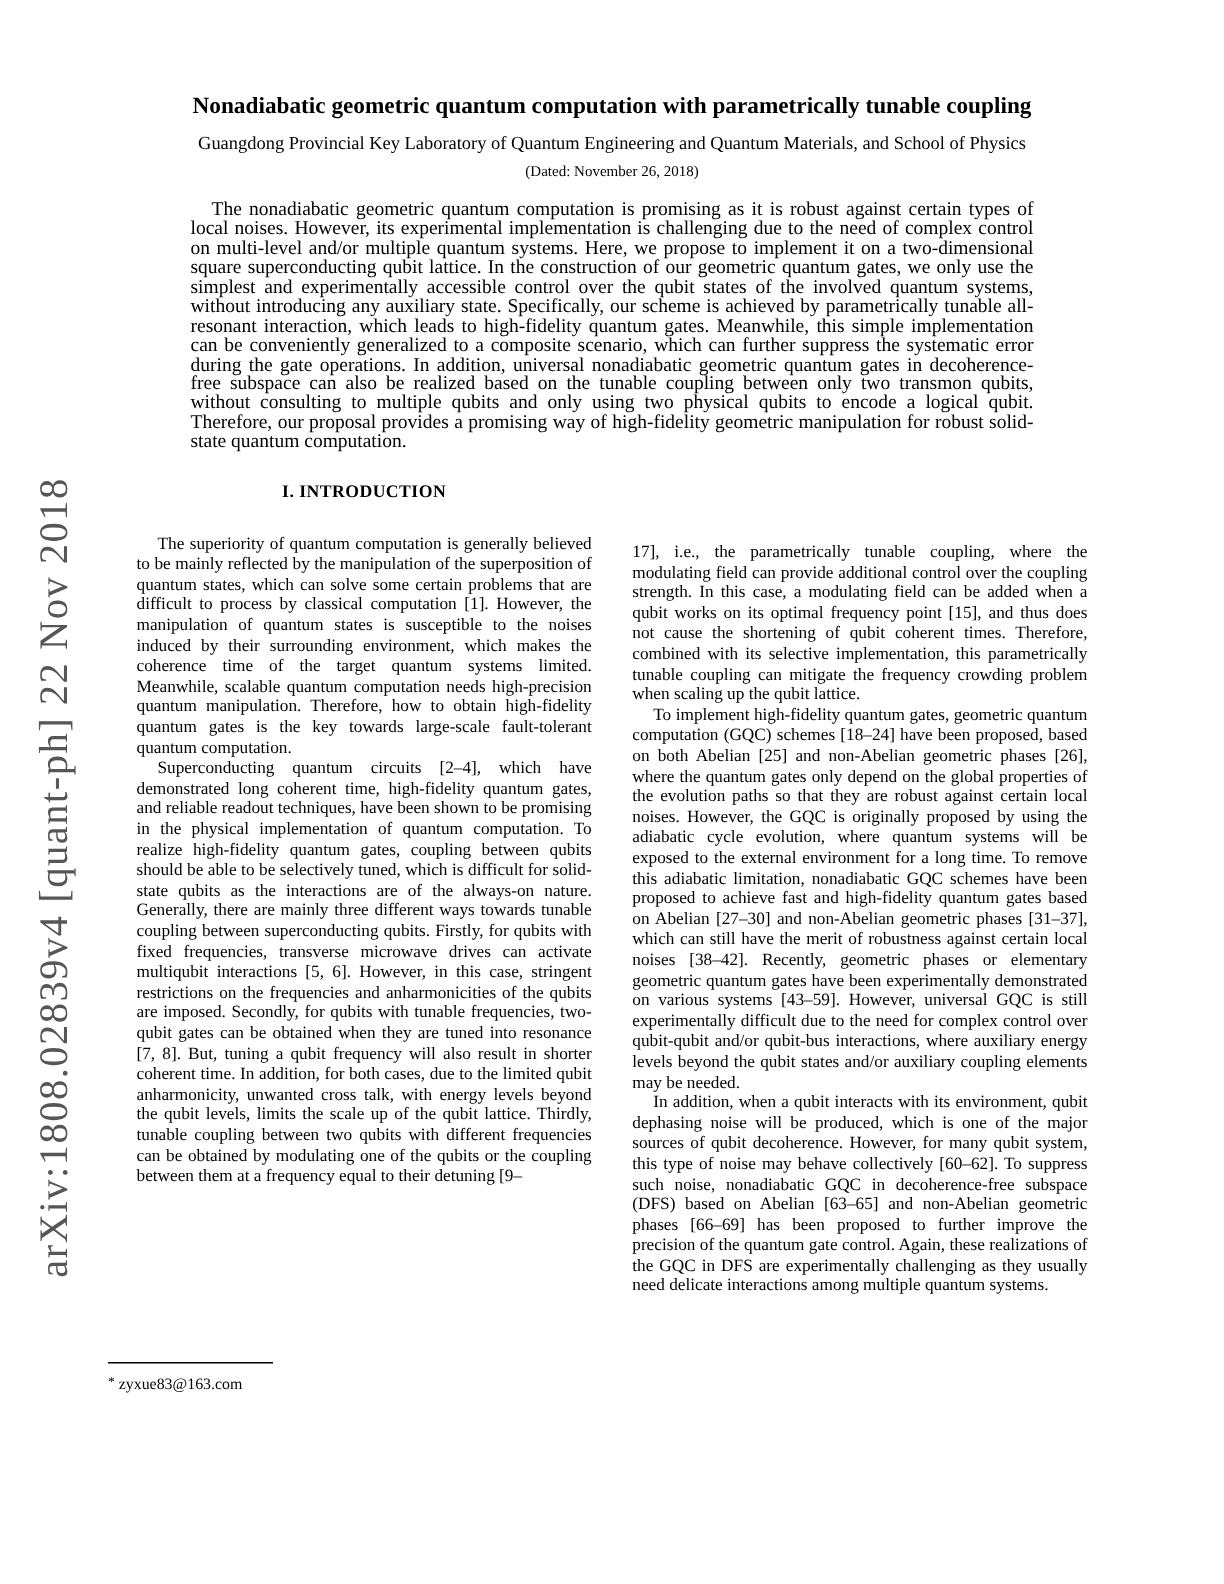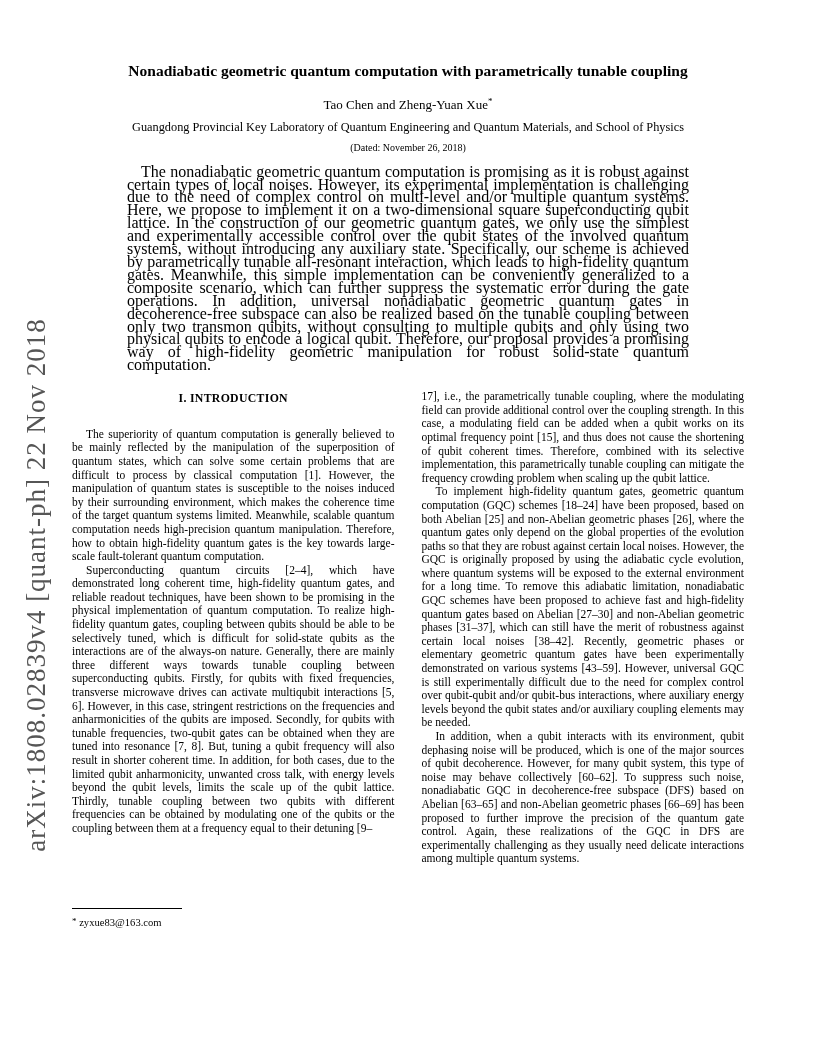--- a/index.html
+++ b/index.html
@@ -36,50 +36,50 @@
   .affiliation {
     font-size: 12.3px;
     margin-top: 7px;
     line-height: 1.28;
   }
   .date { font-size: 10px; margin-top: 6px; }
   .abstract {
     width: 562px;
     margin: 13px auto 0 auto;
     text-align: justify;
-    font-size: 16px;
+    font-size: 13px;
     line-height: 12.9px;
     text-indent: 14px;
     hyphens: auto;
   }
   .columns {
     display: flex;
     gap: 27px;
-    padding: 0 72px;
+    padding: 0 91px;
     margin-top: 18px;
     justify-content: center;
   }
   .col {
     flex: 1;
     min-width: 0;
     text-align: justify;
     font-size: 11.5px;
     line-height: 13.6px;
     hyphens: auto;
   }
   .section-heading {
     text-align: center;
     font-weight: bold;
     font-size: 11.8px;
     letter-spacing: 0.3px;
     margin-bottom: 22px;
     margin-top: 2px;
   }
   p.body-par { text-indent: 14px; }
-  p.body-par.no-indent { text-indent: 0; }
+  p.body-par.no-indent { text-indent: 0; margin-top: 43px; }
   .footnote {
     position: absolute;
     left: 72px;
     top: 908px;
     font-size: 10.6px;
   }
   .footnote-rule {
     width: 110px;
     border-top: 1px solid #000000;
     margin-bottom: 7px;
@@ -88,23 +88,20 @@
 </style>
 </head>
 <body>
 
 <div class="page">
 
   <div class="arxiv-stamp">arXiv:1808.02839v4 [quant-ph] 22 Nov 2018</div>
 
   <header class="header">
     <h1 class="title">Nonadiabatic geometric quantum computation with parametrically tunable coupling</h1>
-    <div class="authors">
-      <span>Tao Chen and Zheng-Yuan Xue</span><sup>*</sup>
-    </div>
     <div class="affiliation">
       <div>Guangdong Provincial Key Laboratory of Quantum Engineering and Quantum Materials, and School of Physics</div>
     </div>
     <div class="date">(Dated: November 26, 2018)</div>
   </header>
 
   <div class="abstract">The nonadiabatic geometric quantum computation is promising as it is robust against certain types of local noises. However, its experimental implementation is challenging due to the need of complex control on multi-level and/or multiple quantum systems. Here, we propose to implement it on a two-dimensional square superconducting qubit lattice. In the construction of our geometric quantum gates, we only use the simplest and experimentally accessible control over the qubit states of the involved quantum systems, without introducing any auxiliary state. Specifically, our scheme is achieved by parametrically tunable all-resonant interaction, which leads to high-fidelity quantum gates. Meanwhile, this simple implementation can be conveniently generalized to a composite scenario, which can further suppress the systematic error during the gate operations. In addition, universal nonadiabatic geometric quantum gates in decoherence-free subspace can also be realized based on the tunable coupling between only two transmon qubits, without consulting to multiple qubits and only using two physical qubits to encode a logical qubit. Therefore, our proposal provides a promising way of high-fidelity geometric manipulation for robust solid-state quantum computation.</div>
 
   <div class="columns">
 

